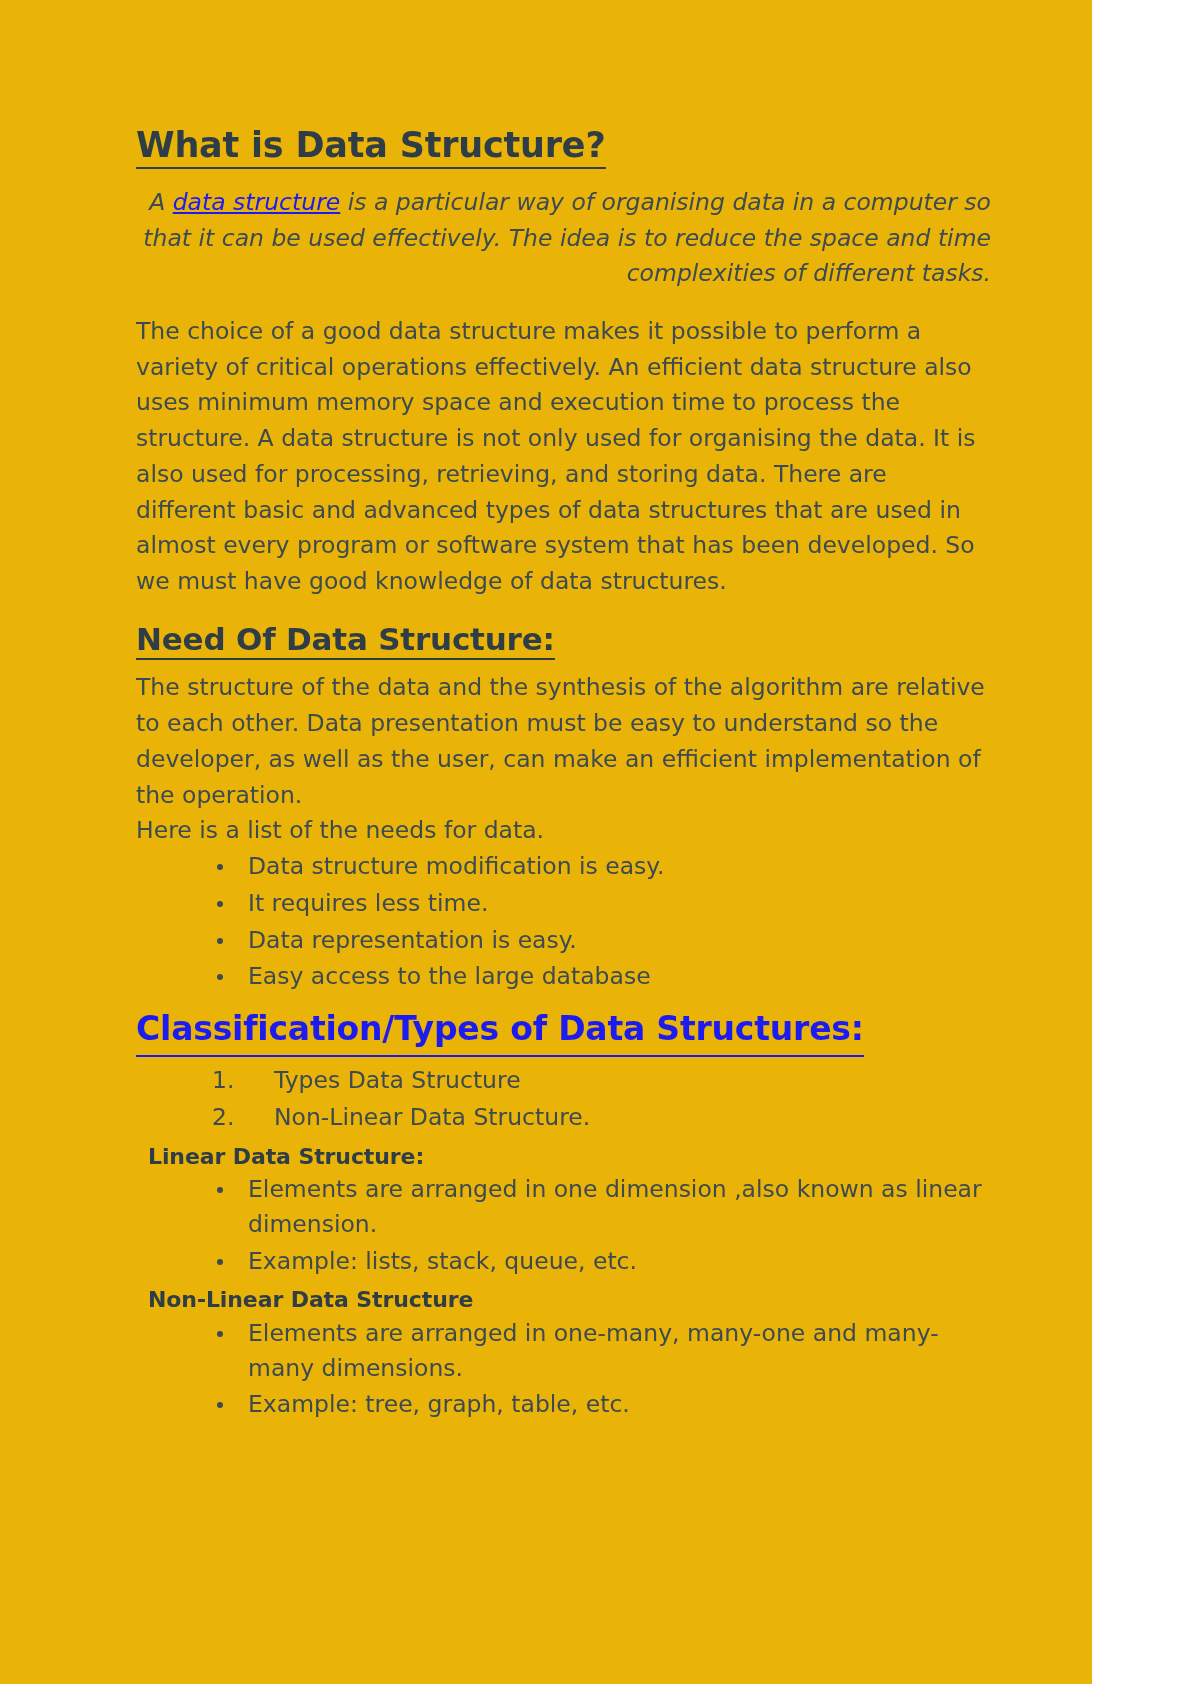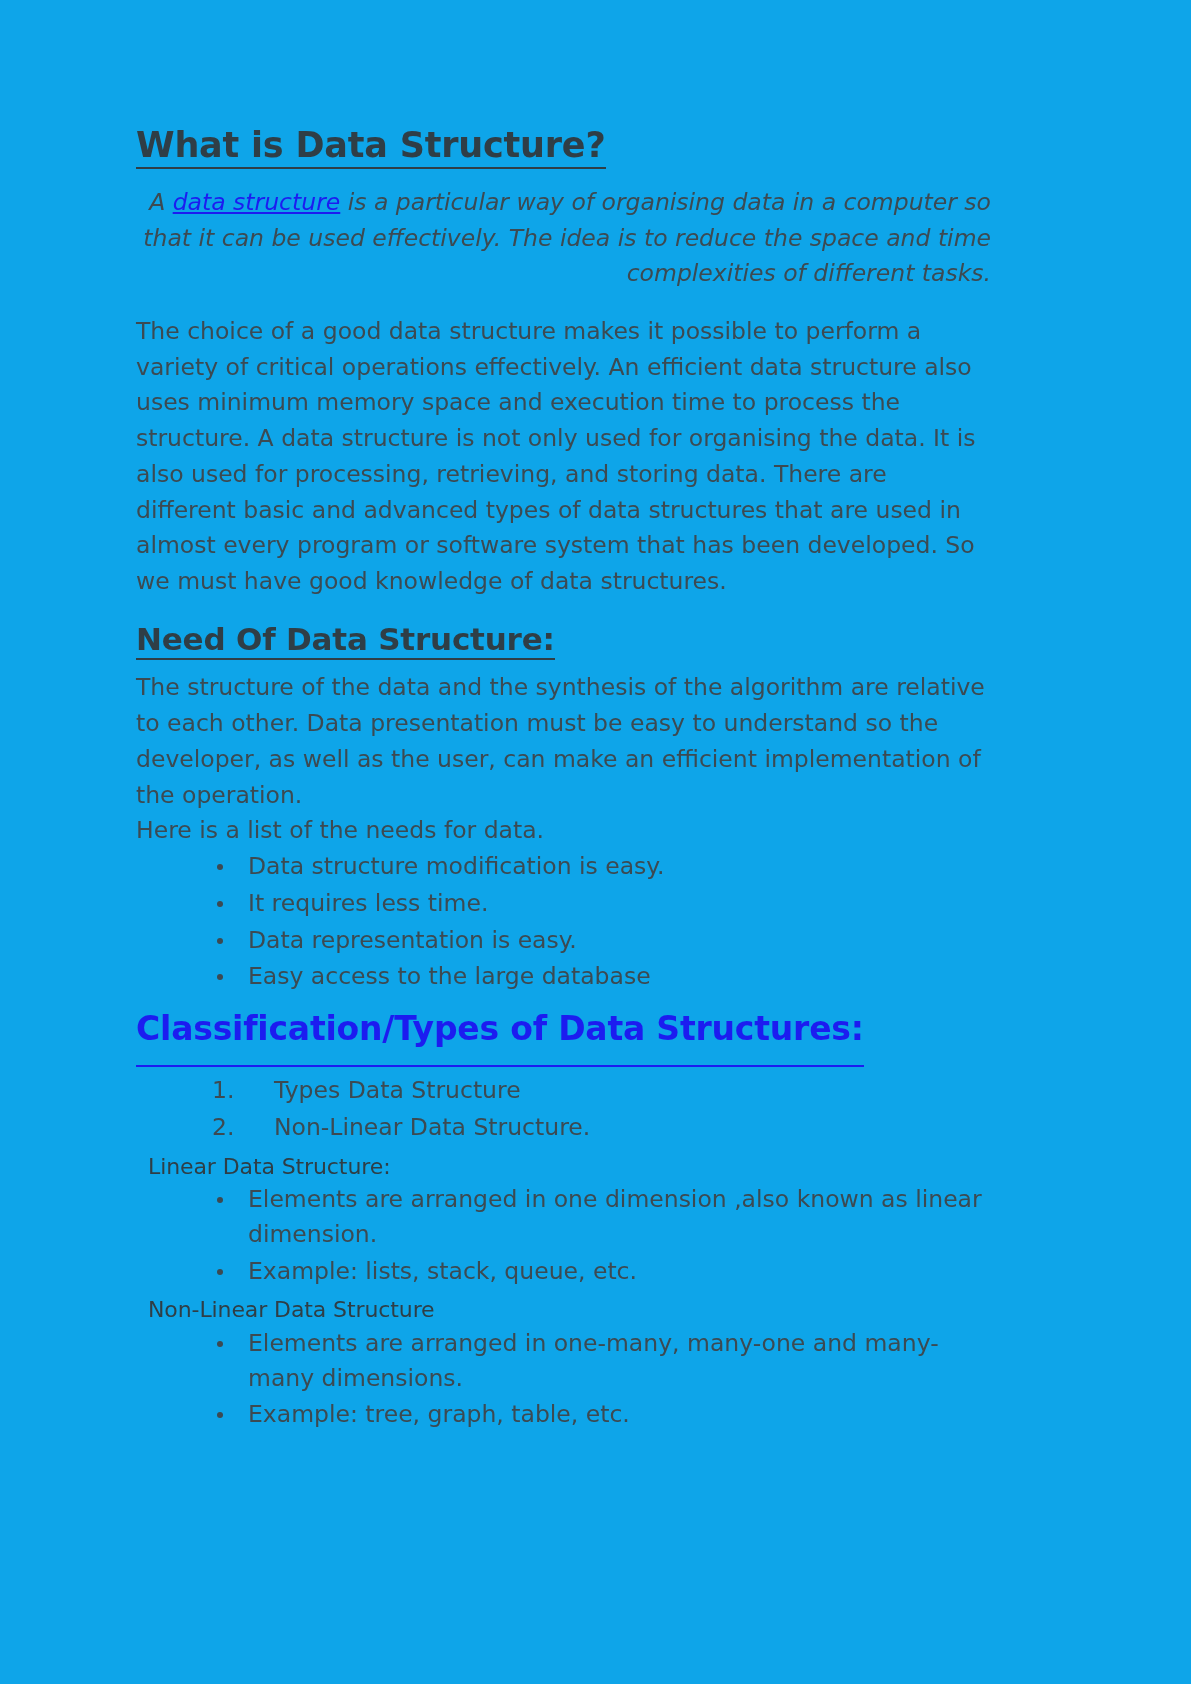--- a/index.html
+++ b/index.html
@@ -9,23 +9,23 @@
   }
   body {
     width: 1191px;
     height: 1684px;
     font-family: "DejaVu Sans", sans-serif;
     color: #3c4a52;
     -webkit-font-smoothing: antialiased;
   }
   .page {
     position: relative;
-    width: 1191px;
+    width: 1092px;
     height: 1684px;
-    background: #0ea5e9;
+    background: #eab308;
     box-sizing: border-box;
     padding: 126px 140px 0 136px;
   }
   .doc {
     width: 855px;
   }
 
   
   h1.doc-title {
     font-size: 35px;
@@ -54,29 +54,29 @@
   .sec-wrap { line-height: 1; margin: 12px 0 6px 0; }
 
   h2.sec-heading-blue {
     font-size: 33px;
     line-height: 1.15;
     font-weight: bold;
     color: #1c1cf0;
     margin: 0;
     display: inline-block;
     border-bottom: 2px solid #1c1cf0;
-    padding-bottom: 17px;
+    padding-bottom: 7px;
     letter-spacing: -0.2px;
   }
   .sec-wrap-blue { line-height: 1; margin: 16px 0 6px 0; }
 
   h3.sub-heading {
     font-size: 22px;
     line-height: 1.25;
-    font-weight: normal;
+    font-weight: bold;
     color: #2f3e46;
     margin: 8px 0 2px 12px;
     letter-spacing: -0.1px;
   }
 
   
   p.lead {
     font-size: 23.5px;
     line-height: 1.52;
     font-style: italic;

